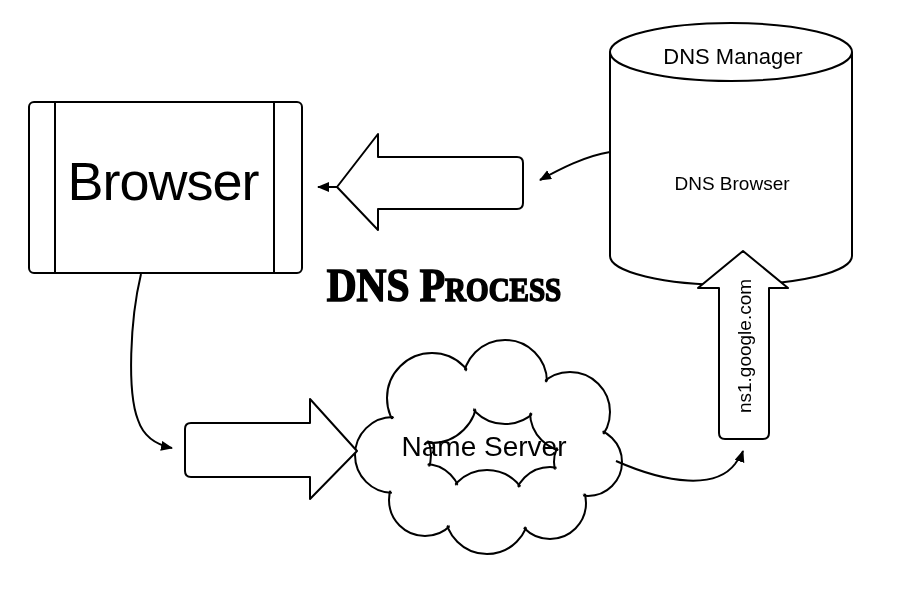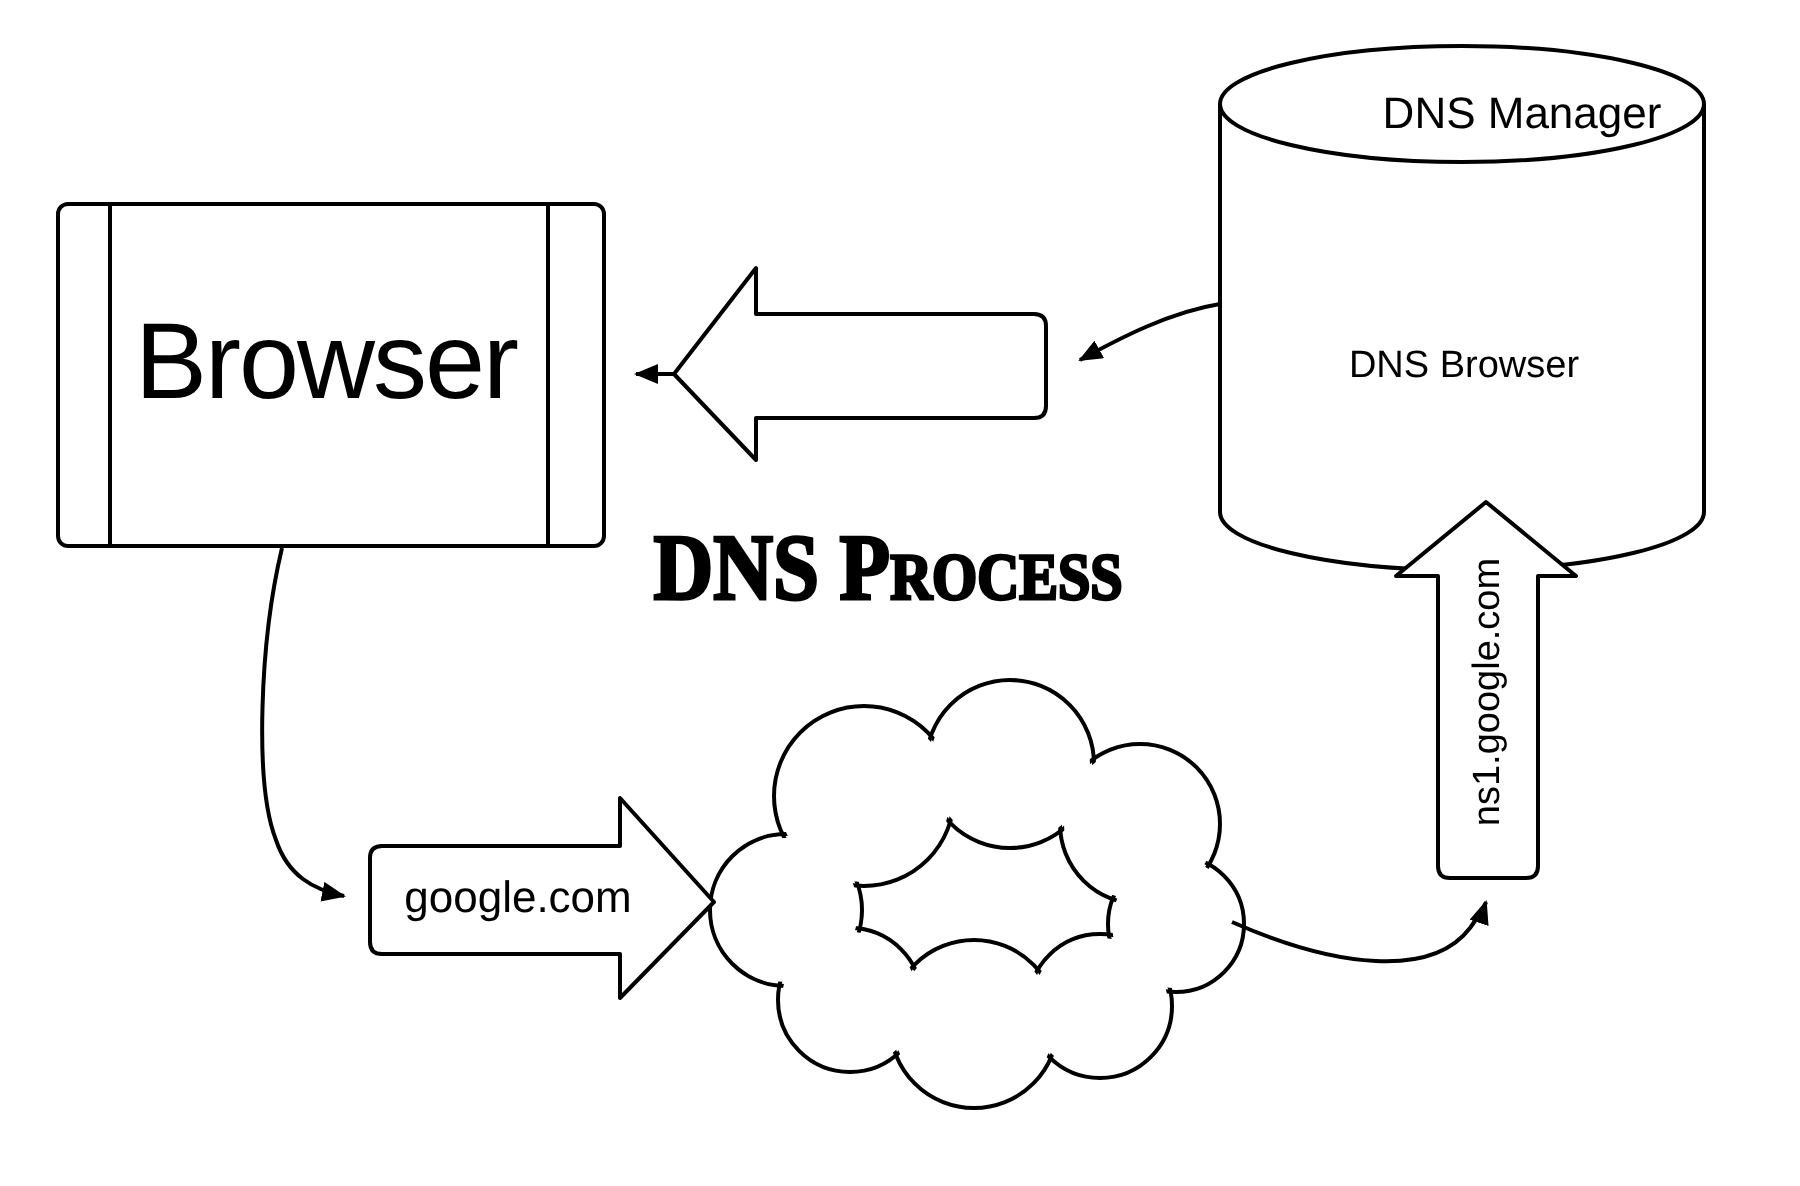--- a/index.html
+++ b/index.html
@@ -20,21 +20,21 @@
   }
   .label {
     position: absolute;
     color: #000000;
     white-space: nowrap;
     transform: translate(-50%, -50%);
     text-align: center;
     line-height: 1;
   }
   .label-browser   { left: 163px; top: 181px; font-size: 54px; letter-spacing: -1px; }
-  .label-dns-manager { left: 733px; top: 57px;  font-size: 22px; margin-left: 28px; }
+  .label-dns-manager { left: 733px; top: 57px;  font-size: 22px; }
   .label-dns-records { left: 732px; top: 183px; font-size: 19px; }
   .label-ip        { left: 428px; top: 182px; font-size: 23px; }
   .label-google    { left: 259px; top: 449px; font-size: 22px; }
   .label-nameserver{ left: 484px; top: 447px; font-size: 28px; }
   .label-ns1 {
     left: 744px; top: 346px; font-size: 19px;
     transform: translate(-50%, -50%) rotate(-90deg);
   }
   .label-title {
     left: 444px; top: 285px;
@@ -110,18 +110,18 @@
 
   <div class="label label-browser">Browser</div>
 
   <div class="label label-dns-manager">DNS Manager</div>
 
   <div class="label label-dns-records">DNS Browser</div>
 
 
   <div class="label label-title">DNS Process</div>
 
-  <div class="label label-google">google.com</div>
 
+  <div class="label label-nameserver">Name Server</div>
 
   <div class="label label-ns1">ns1.google.com</div>
 
 </div>
 
 </body></html>

